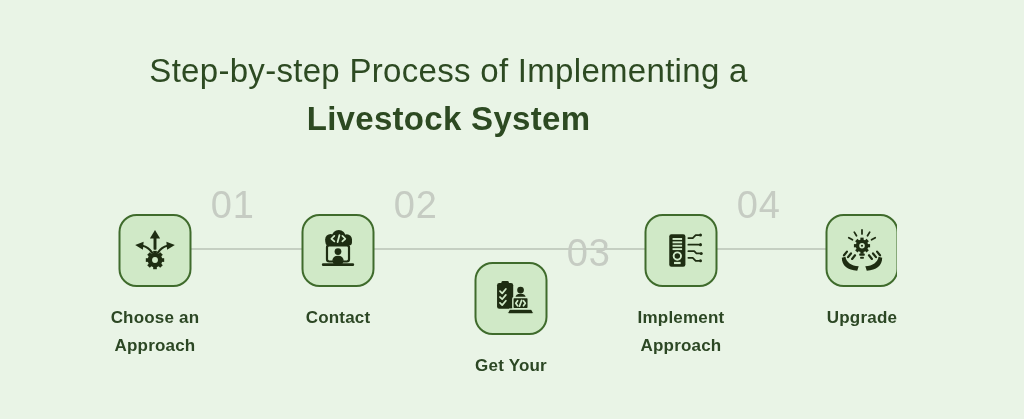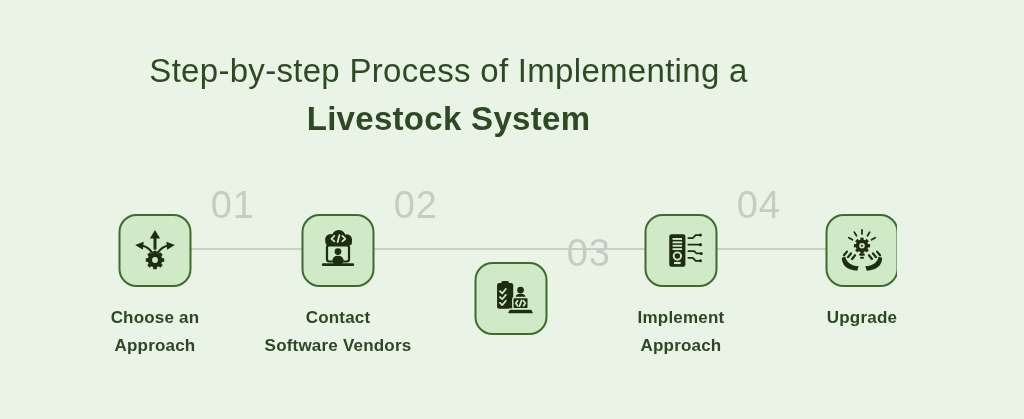--- a/index.html
+++ b/index.html
@@ -161,21 +161,20 @@
         <line class="ic-light-stroke" x1="34" y1="11" x2="31.5" y2="20.5"></line>
         <rect x="17" y="25" width="30" height="22" rx="3" class="ic-stroke"></rect>
         <circle class="ic-fill" cx="32" cy="33.5" r="4.6"></circle>
         <path class="ic-fill" d="M24,46 Q25,39 32,39 Q39,39 40,46 Z"></path>
         <rect class="ic-fill" x="25" y="44.5" width="14" height="6" rx="3"></rect>
         <rect class="ic-fill" x="10" y="49.5" width="44" height="3.6" rx="1.8"></rect>
       </svg>
     </div>
     <div class="step-label">
       <div>Contact</div>
-      <div>Software Vendors</div>
     </div>
   </div>
 
   <div class="step step-3">
     <div class="step-number">03</div>
     <div class="step-box">
       <svg viewBox="0 0 64 64">
         <rect class="ic-fill" x="19" y="8" width="10" height="7" rx="2"></rect>
         <rect class="ic-fill" x="13" y="11" width="22" height="35" rx="3"></rect>
         <polyline class="ic-light-stroke" points="17,22 20,25 25,19"></polyline>
@@ -184,20 +183,21 @@
         <circle class="ic-fill" cx="45" cy="20.5" r="4.6"></circle>
         <path class="ic-fill" d="M38,31 Q38,25.5 45,25.5 Q52,25.5 52,31 Z"></path>
         <rect class="ic-fill" x="34.5" y="30.5" width="21" height="15.5" rx="2" stroke="#d0e9c7" stroke-width="2"></rect>
         <polyline class="ic-light-stroke" points="41,35 38.5,38.5 41,42"></polyline>
         <polyline class="ic-light-stroke" points="49,35 51.5,38.5 49,42"></polyline>
         <line class="ic-light-stroke" x1="46.5" y1="34.5" x2="43.5" y2="42.5"></line>
         <path class="ic-fill" d="M30,46.5 L60,46.5 L62.5,51 Q62.5,53 60.5,53 L29.5,53 Q27.5,53 27.5,51 Z" stroke="#d0e9c7" stroke-width="1.6"></path>
       </svg>
     </div>
     <div class="step-label">
+      <div>Get Your</div>
     </div>
   </div>
 
   <div class="step step-4">
     <div class="step-number">04</div>
     <div class="step-box">
       <svg viewBox="0 0 64 64">
         <rect class="ic-fill" x="16" y="10" width="22" height="44" rx="3"></rect>
         <rect class="ic-light-fill" x="20.5" y="15" width="13" height="2.6"></rect>
         <rect class="ic-light-fill" x="20.5" y="19.6" width="13" height="2.6"></rect>

